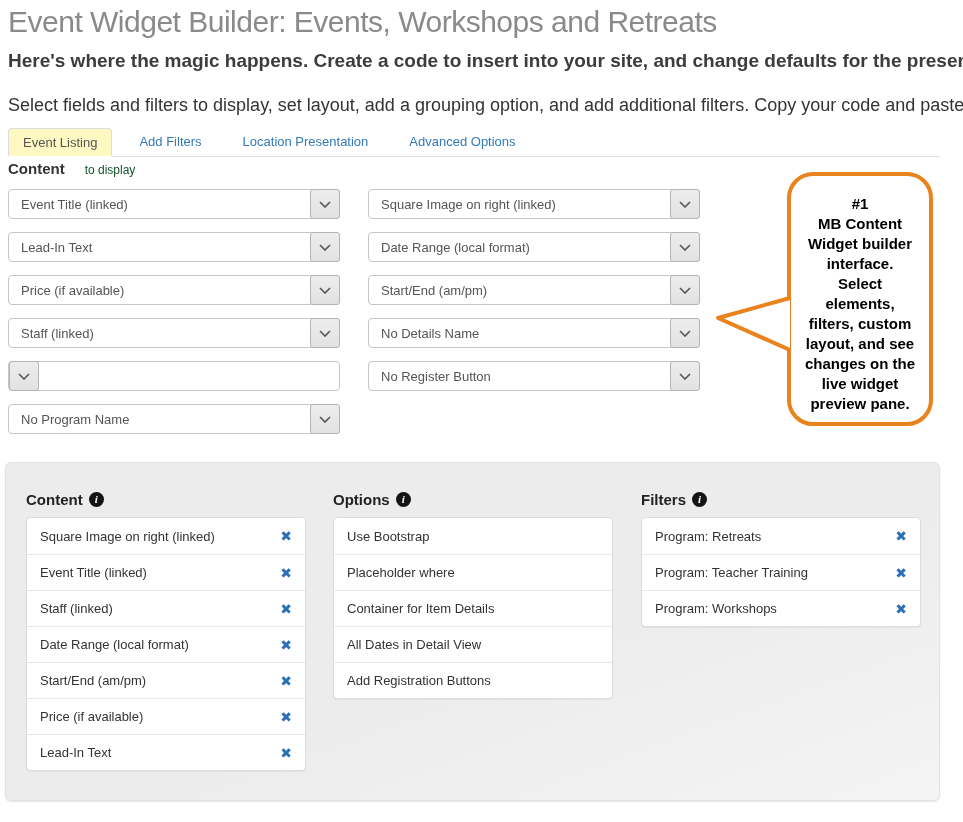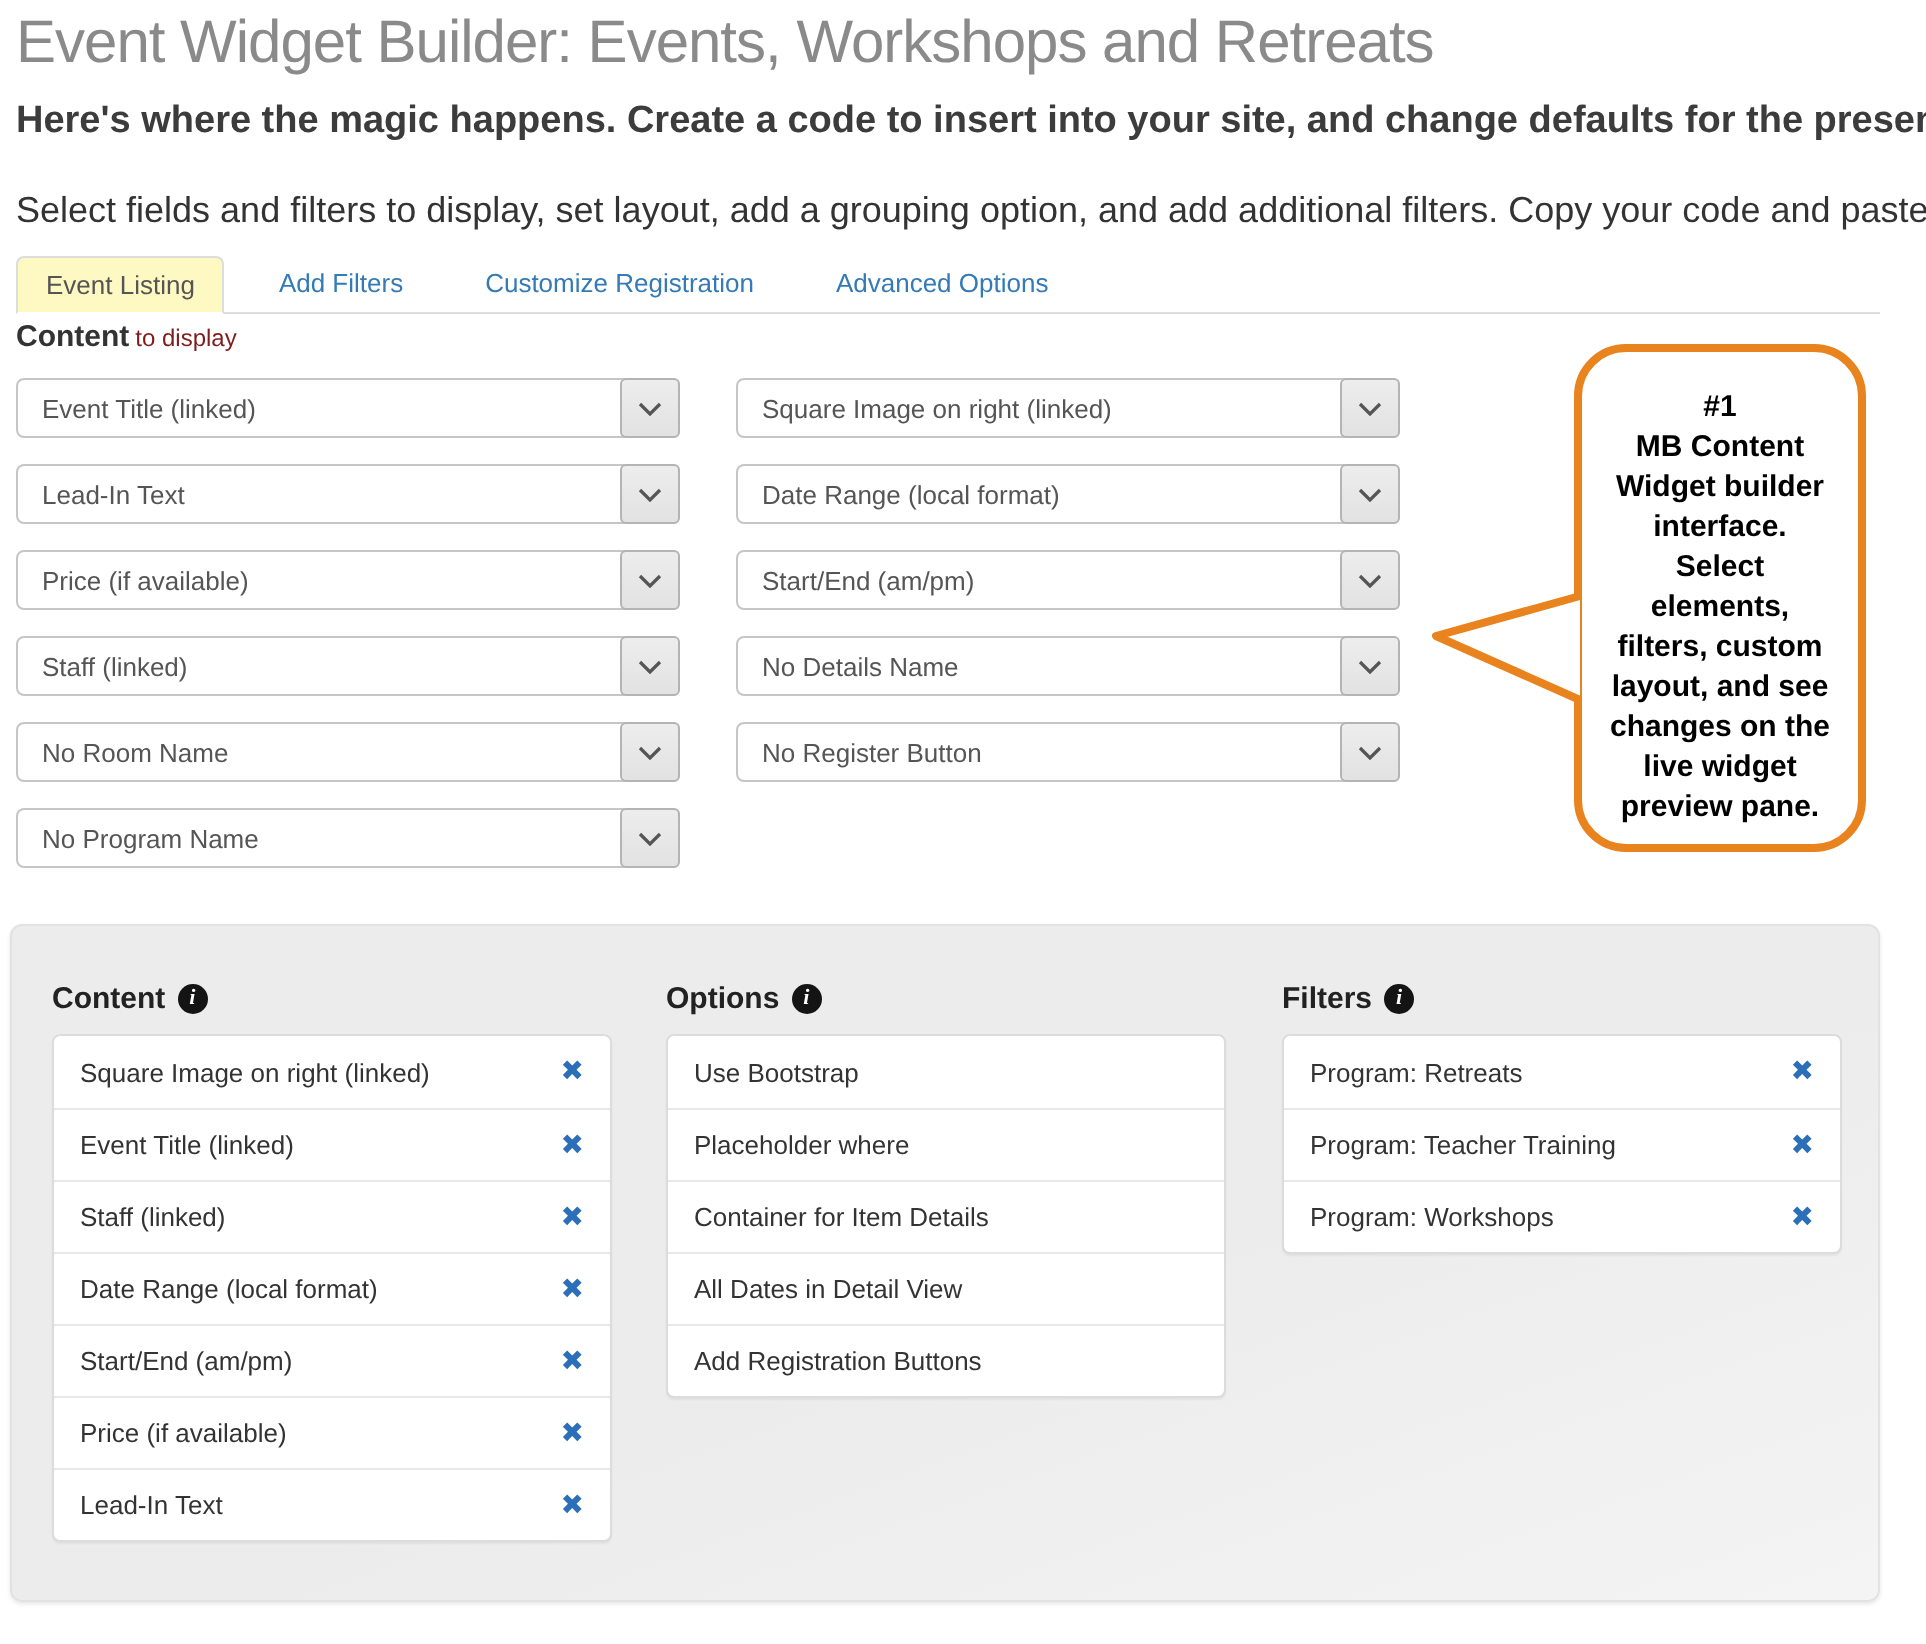--- a/index.html
+++ b/index.html
@@ -18,21 +18,21 @@
   
   .tabbar { left:8px; top:128px; width:932px; display:flex; border-bottom:1px solid #ddd; }
   .tab { font-size:13px; padding:6px 14px 6px; margin-bottom:-1px; cursor:pointer; white-space:nowrap; }
   .tab.active { background:#fef9c3; color:#555; border:1px solid #ddd; border-bottom:1px solid #fff;
                 border-radius:4px 4px 0 0; }
   .tab.link { color:#337ab7; margin-left:13px; }
 
   
   .content-heading { left:8px; top:160px; }
   .content-heading .main { font-size:15px; font-weight:bold; color:#333; }
-  .content-heading .suffix { font-size:12px; color:#7f1d1d; margin-left:3px;text-align:center; }
+  .content-heading .suffix { font-size:12px; color:#14532d; margin-left:20px;text-align:center; }
 
   
   .dd-col { top:189px; }
   #dd-left  { left:8px; }
   #dd-right { left:368px; }
   .dropdown { position:absolute; width:332px; height:30px; background:#fff;
               border:1px solid #c6c6c6; border-radius:4px; display:flex; align-items:center;
               cursor:pointer; }
   .dd-label { font-size:13px; color:#555; padding-left:12px; flex:1;
               overflow:hidden; white-space:nowrap; }
@@ -71,21 +71,21 @@
 </head>
 <body>
 
 <h1 class="abs page-title">Event Widget Builder: Events, Workshops and Retreats</h1>
 <h2 class="abs page-subtitle">Here's where the magic happens. Create a code to insert into your site, and change defaults for the presentation style.</h2>
 <p class="abs page-instructions"><span>Select fields and filters to display, set layout, add a grouping option, and add additional filters. Copy your code and paste </span><em>anywhere</em><span> on your site! Done!</span></p>
 
 <div class="abs tabbar" id="tabbar">
     <div class="tab active"><span class="tab-label">Event Listing</span></div>
     <div class="tab link"><span class="tab-label">Add Filters</span></div>
-    <div class="tab link"><span class="tab-label">Customize Registration</span></div>
+    <div class="tab link"><span class="tab-label">Location Presentation</span></div>
     <div class="tab link"><span class="tab-label">Advanced Options</span></div>
   </div>
 
 <div class="abs content-heading">
   <span class="main">Content</span><span class="suffix">to display</span>
 </div>
 
 <div class="abs dd-col" id="dd-left">
     <div class="dropdown" style="top: 0px; left: 0px;">
     <span class="dd-label">Event Title (linked)</span>
@@ -113,21 +113,20 @@
   </div>
     <div class="dropdown" style="top: 129px; left: 0px;">
     <span class="dd-label">Staff (linked)</span>
     <span class="dd-btn">
       <svg width="12" height="7" viewBox="0 0 12 7">
           <polyline points="1,1 6,6 11,1" fill="none" stroke="#555" stroke-width="1.6"></polyline>
         </svg>
     </span>
   </div>
     <div class="dropdown" style="top: 172px; left: 0px;">
-    <span class="dd-label">No Room Name</span>
     <span class="dd-btn">
       <svg width="12" height="7" viewBox="0 0 12 7">
           <polyline points="1,1 6,6 11,1" fill="none" stroke="#555" stroke-width="1.6"></polyline>
         </svg>
     </span>
   </div>
     <div class="dropdown" style="top: 215px; left: 0px;">
     <span class="dd-label">No Program Name</span>
     <span class="dd-btn">
       <svg width="12" height="7" viewBox="0 0 12 7">

